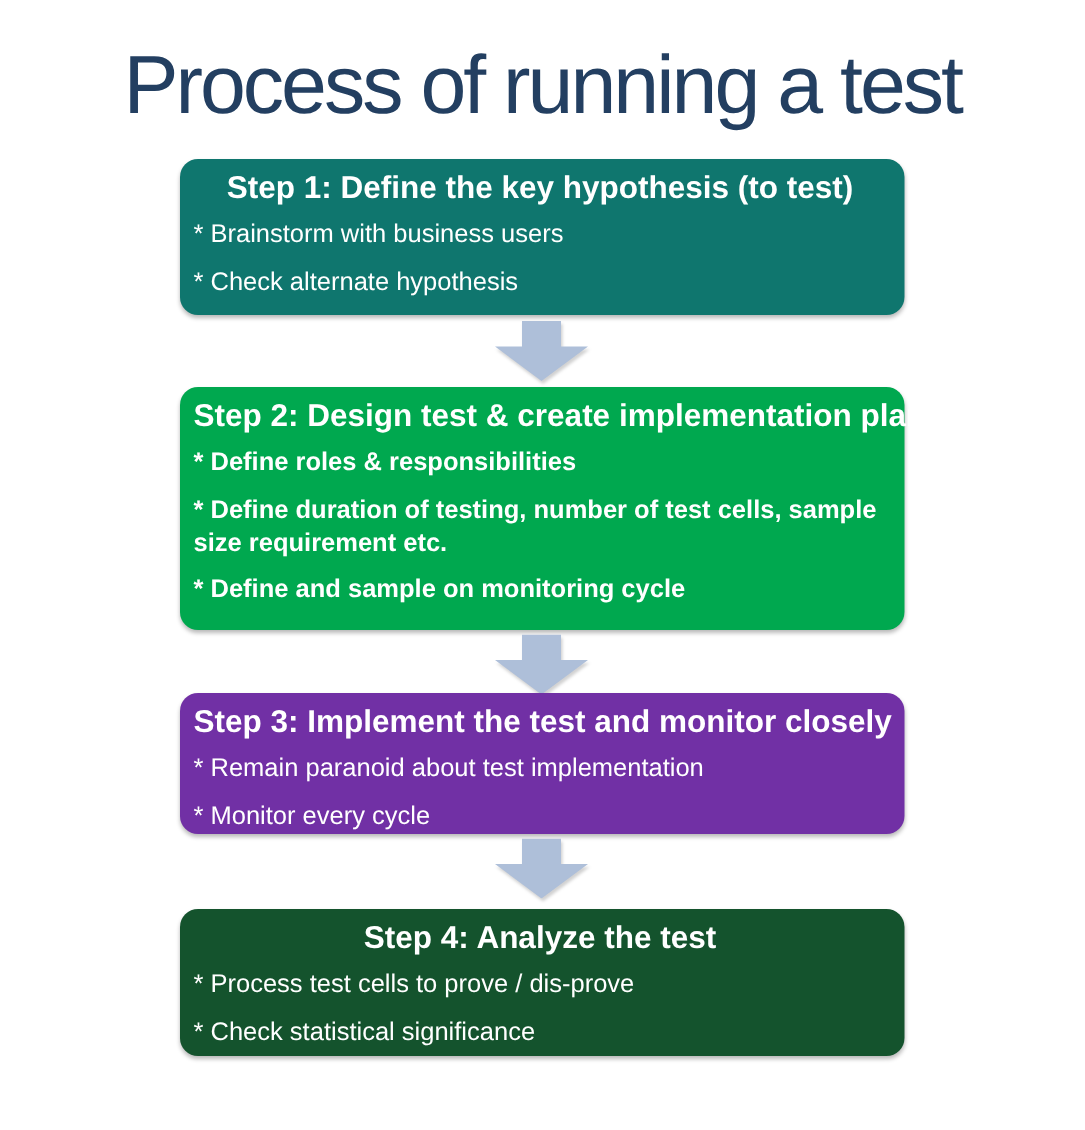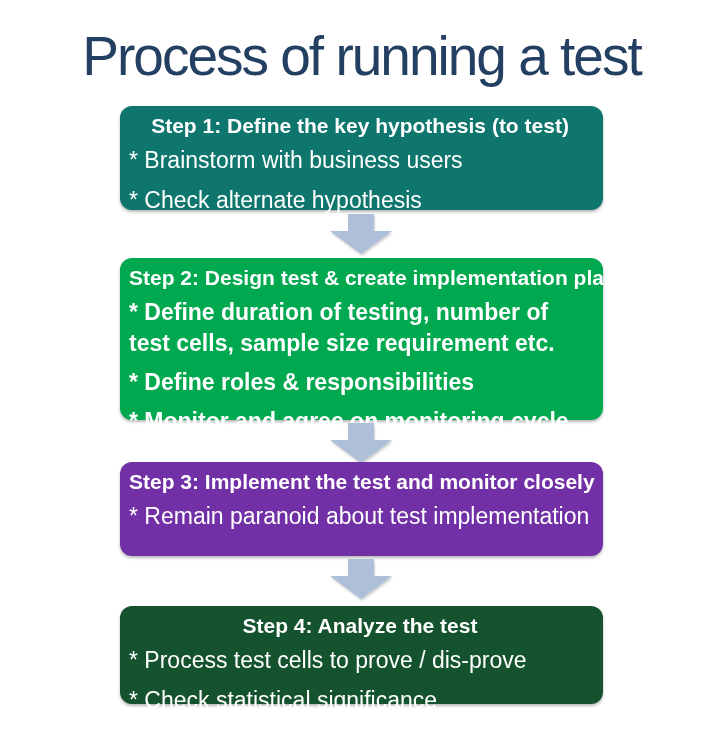--- a/index.html
+++ b/index.html
@@ -36,21 +36,21 @@
   }
   .step-title {
     text-align: center;
     font-weight: bold;
     font-size: 21px;
     line-height: 1.15;
     margin-bottom: 7px;
     white-space: nowrap;
   }
   .bullet {
-    font-size: 23px;
+    font-size: 17px;
     line-height: 1.32;
     margin-bottom: 9px;
   }
   .step1 { top: 106px; height: 104px; }
   .step2 { top: 258px; height: 162px; }
   .step3 { top: 462px; height: 94px; border-radius: 12px;  }
   .step4 { top: 606px; height: 98px;  }
   .step2 .bullet { font-weight: bold; }
   .arrow {
     position: absolute;
@@ -79,35 +79,36 @@
 
   <div class="arrow arrow1" style="color: rgb(174, 191, 217);">
     <svg viewBox="0 0 62 40" xmlns="http://www.w3.org/2000/svg" aria-hidden="true">
       <rect x="18" y="0" width="26" height="17.5" fill="currentColor"></rect>
       <polygon points="0,17 62,17 31,40" fill="currentColor"></polygon>
     </svg>
   </div>
 
   <div class="step step2" style="background-color: rgb(0, 168, 79);">
     <div class="step-title">Step 2: Design test &amp; create implementation plan</div>
+    <div class="bullet">* Define roles &amp; responsibilities</div>
     <div class="bullet">* Define duration of testing, number of test cells, sample size requirement etc.</div>
-    <div class="bullet">* Define roles &amp; responsibilities</div>
-    <div class="bullet">* Monitor and agree on monitoring cycle</div>
+    <div class="bullet">* Define and sample on monitoring cycle</div>
   </div>
 
   <div class="arrow arrow2" style="color: rgb(174, 191, 217);">
     <svg viewBox="0 0 62 40" xmlns="http://www.w3.org/2000/svg" aria-hidden="true">
       <rect x="18" y="0" width="26" height="17.5" fill="currentColor"></rect>
       <polygon points="0,17 62,17 31,40" fill="currentColor"></polygon>
     </svg>
   </div>
 
   <div class="step step3" style="background-color: rgb(113, 48, 165);">
     <div class="step-title">Step 3: Implement the test and monitor closely</div>
     <div class="bullet">* Remain paranoid about test implementation</div>
+    <div class="bullet">* Monitor every cycle</div>
   </div>
 
   <div class="arrow arrow3" style="color: rgb(174, 191, 217);">
     <svg viewBox="0 0 62 40" xmlns="http://www.w3.org/2000/svg" aria-hidden="true">
       <rect x="18" y="0" width="26" height="17.5" fill="currentColor"></rect>
       <polygon points="0,17 62,17 31,40" fill="currentColor"></polygon>
     </svg>
   </div>
 
   <div class="step step4" style="background-color: #14532d;">

